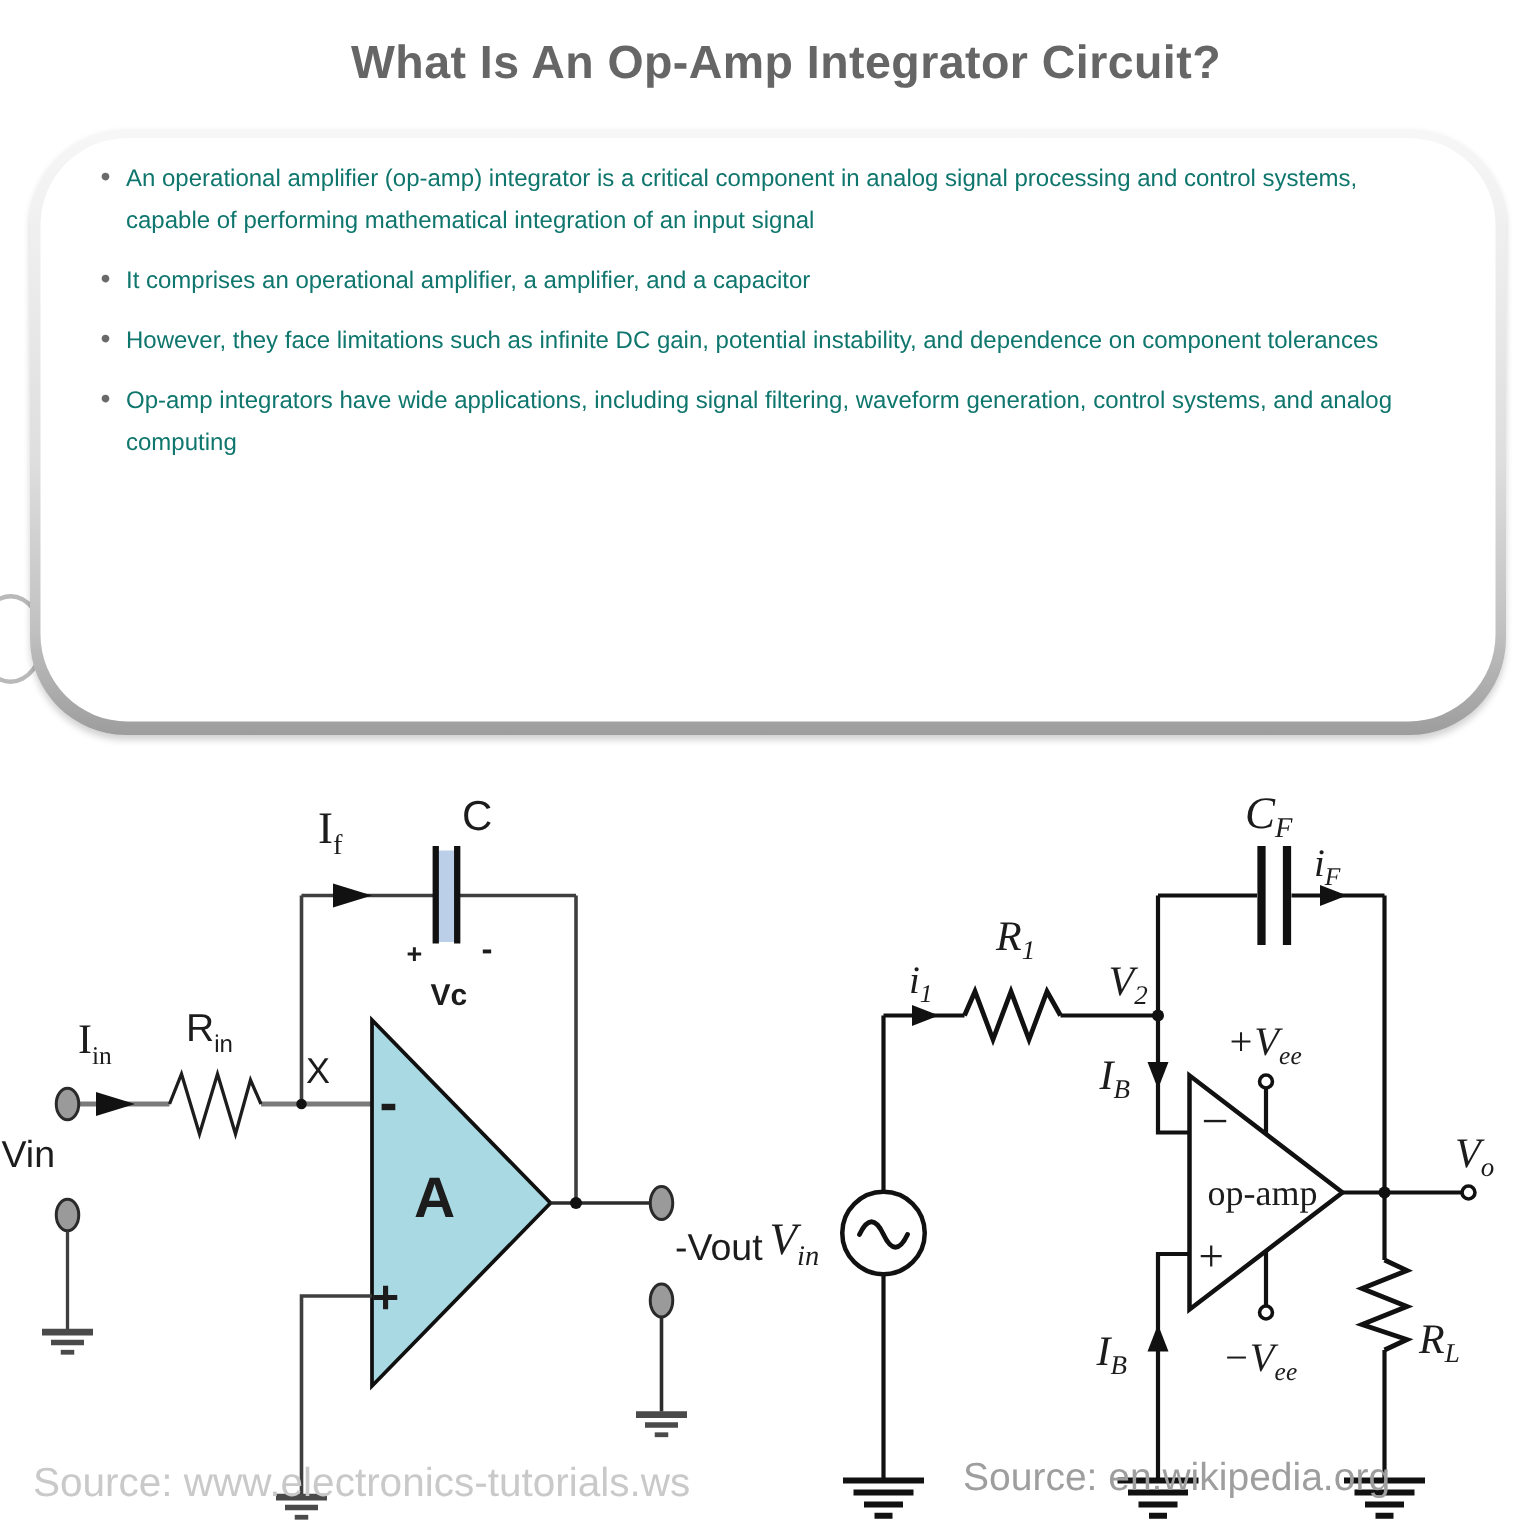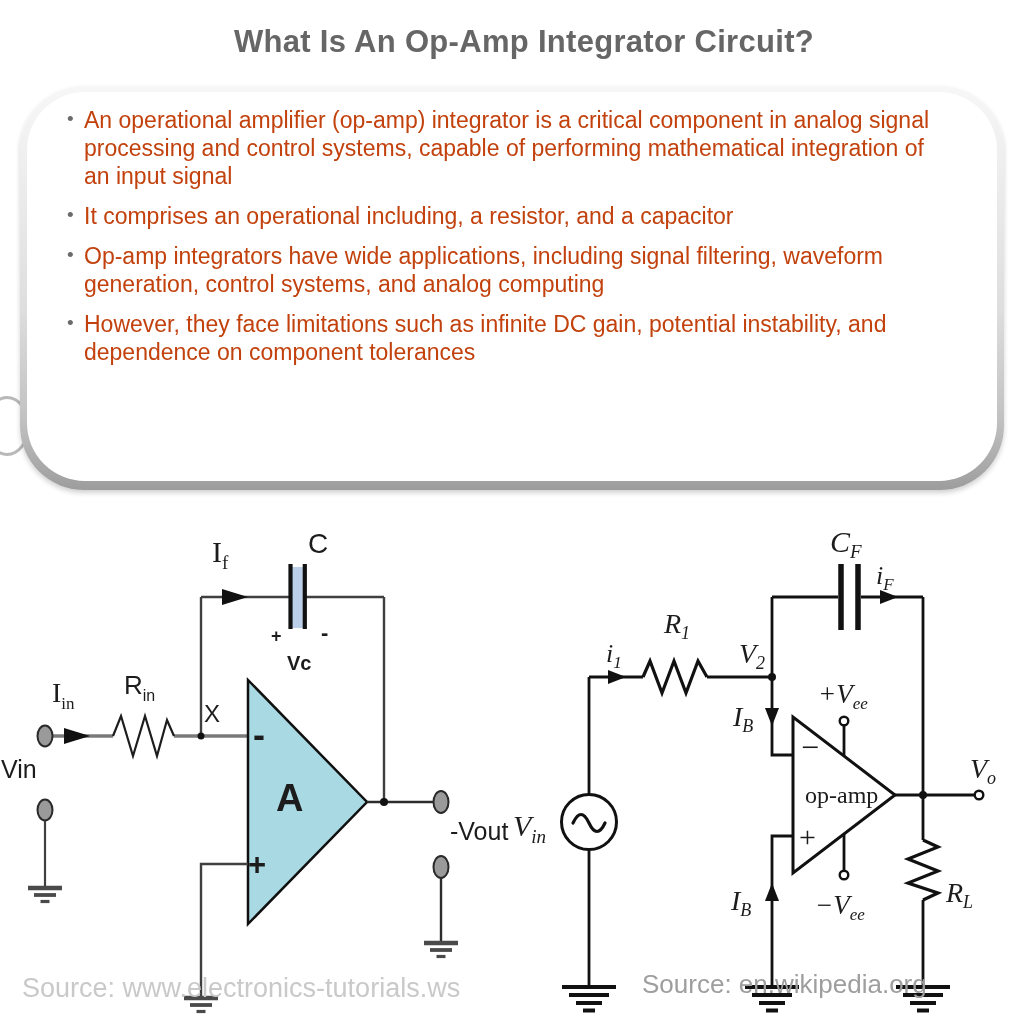--- a/index.html
+++ b/index.html
@@ -9,21 +9,21 @@
     font-size:31px;font-weight:700;letter-spacing:0.3px;color:#666666;padding-left:24px;}
   .arc{position:absolute;left:-16px;top:396px;width:40px;height:54px;border:3px solid #b9b9b9;
     border-radius:50%;z-index:0;}
   .panel{position:absolute;left:20px;top:86px;width:984px;height:404px;border-radius:64px;
     background:linear-gradient(to bottom,#f7f7f7 0%,#dedede 55%,#c2c2c2 82%,#9d9d9d 100%);
     box-shadow:0 3px 5px rgba(0,0,0,0.18);z-index:1;}
   .panel-inner{position:absolute;left:7px;top:6px;right:7px;bottom:9px;background:#ffffff;
     border-radius:58px;}
   ul.bullets{list-style:none;margin:0;padding:14px 56px 0 40px;}
   ul.bullets li{position:relative;padding-left:17px;margin-bottom:12px;
-    font-size:23px;line-height:28px;color:#c2410c;}
+    font-size:16px;line-height:28px;color:#0f766e;}
   ul.bullets li::before{content:"•";position:absolute;left:0;top:-1px;font-size:19px;color:#6a6a6a;}
   svg.circuit{position:absolute;top:510px;z-index:2;}
   #left-circ{left:0;}
   #right-circ{left:512px;}
   text{fill:#1c1c1c;}
   .lsans{font-family:"Liberation Sans",sans-serif;}
   .lser{font-family:"Liberation Serif","DejaVu Serif",serif;}
   .ital{font-style:italic;}
   .src-left{font-family:"Liberation Sans",sans-serif;font-size:27px;fill:#c9c9c9;}
   .src-right{font-family:"Liberation Sans",sans-serif;font-size:26px;fill:#9e9e9e;}
@@ -34,23 +34,23 @@
 <div class="stage">
 
   <h1 class="title">What Is An Op-Amp Integrator Circuit?</h1>
 
   <div class="arc"></div>
 
   <div class="panel">
     <div class="panel-inner">
       <ul class="bullets">
         <li>An operational amplifier (op-amp) integrator is a critical component in analog signal processing and control systems, capable of performing mathematical integration of an input signal</li>
-        <li>It comprises an operational including, a resistor, and a capacitor</li>
+        <li>It comprises an operational amplifier, a amplifier, and a capacitor</li>
+        <li>However, they face limitations such as infinite DC gain, potential instability, and dependence on component tolerances</li>
         <li>Op-amp integrators have wide applications, including signal filtering, waveform generation, control systems, and analog computing</li>
-        <li>However, they face limitations such as infinite DC gain, potential instability, and dependence on component tolerances</li>
       </ul>
     </div>
   </div>
 
   <svg class="circuit" id="left-circ" width="512" height="514" viewBox="0 0 512 514">
 
     <g stroke="#3f3f3f" stroke-width="2.4" fill="none">
       <path d="M201,87 H384"></path>
       <path d="M201,87 V226"></path>
       <path d="M384,87 V292"></path>

